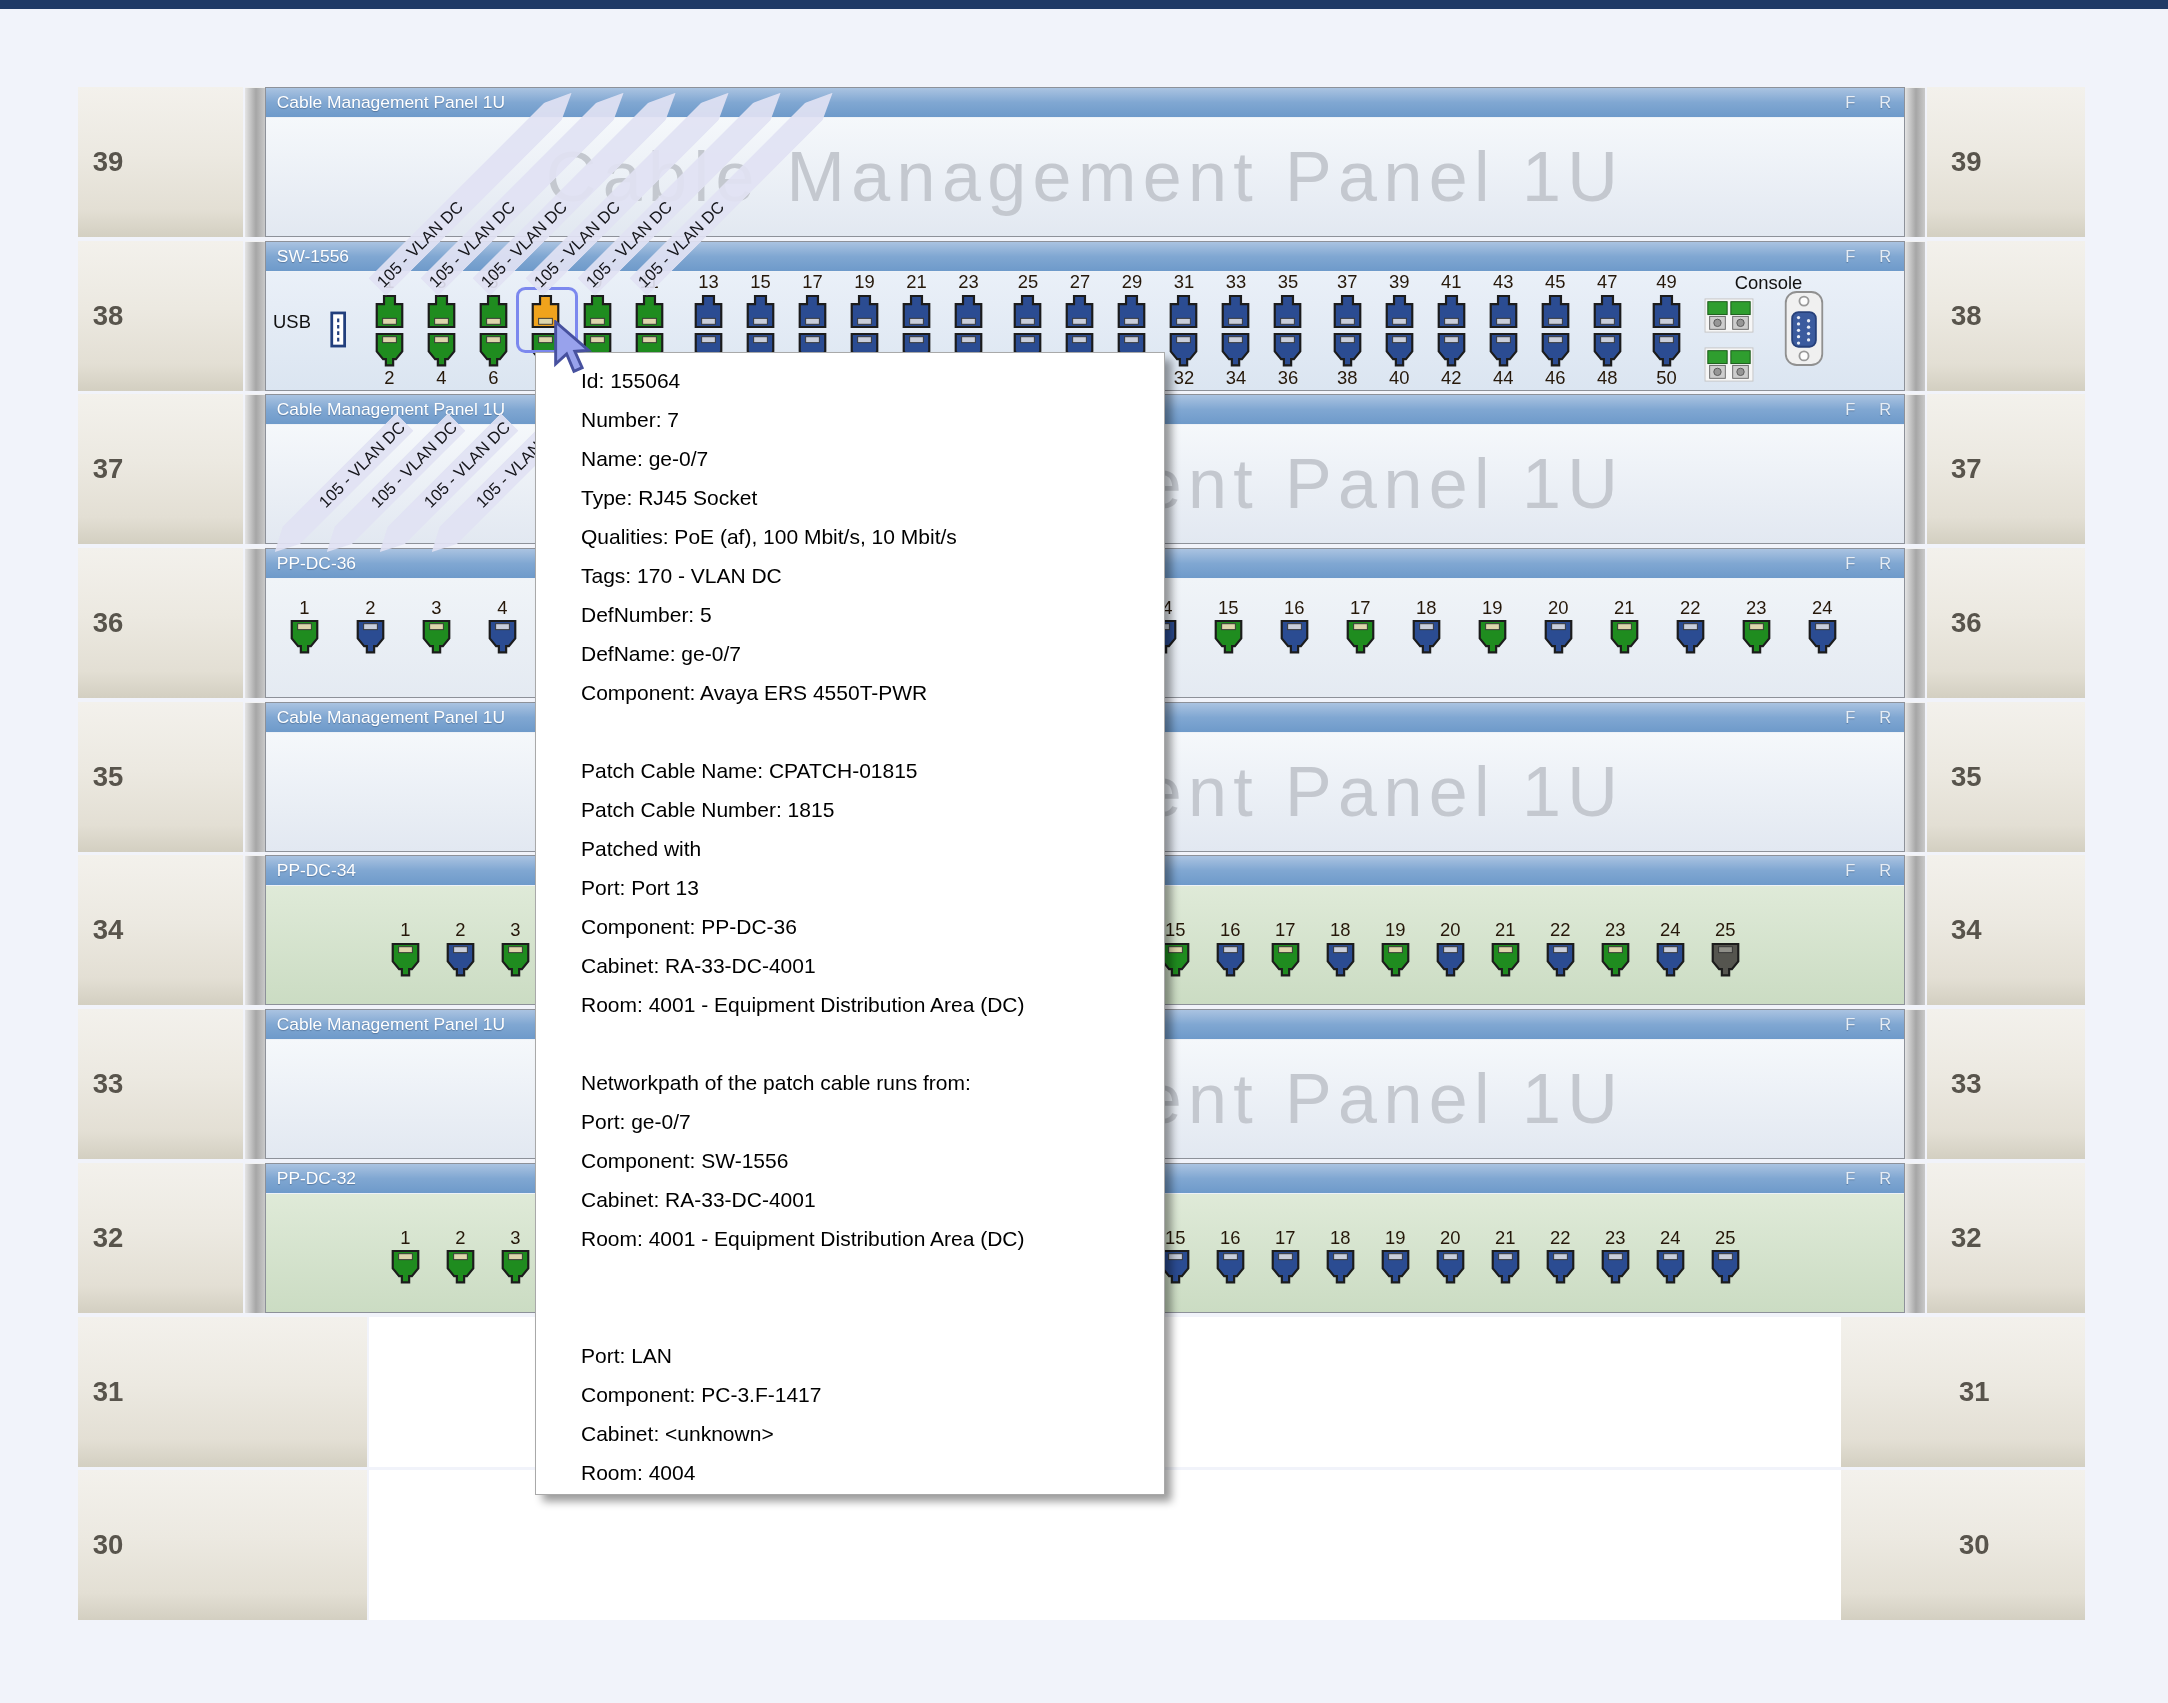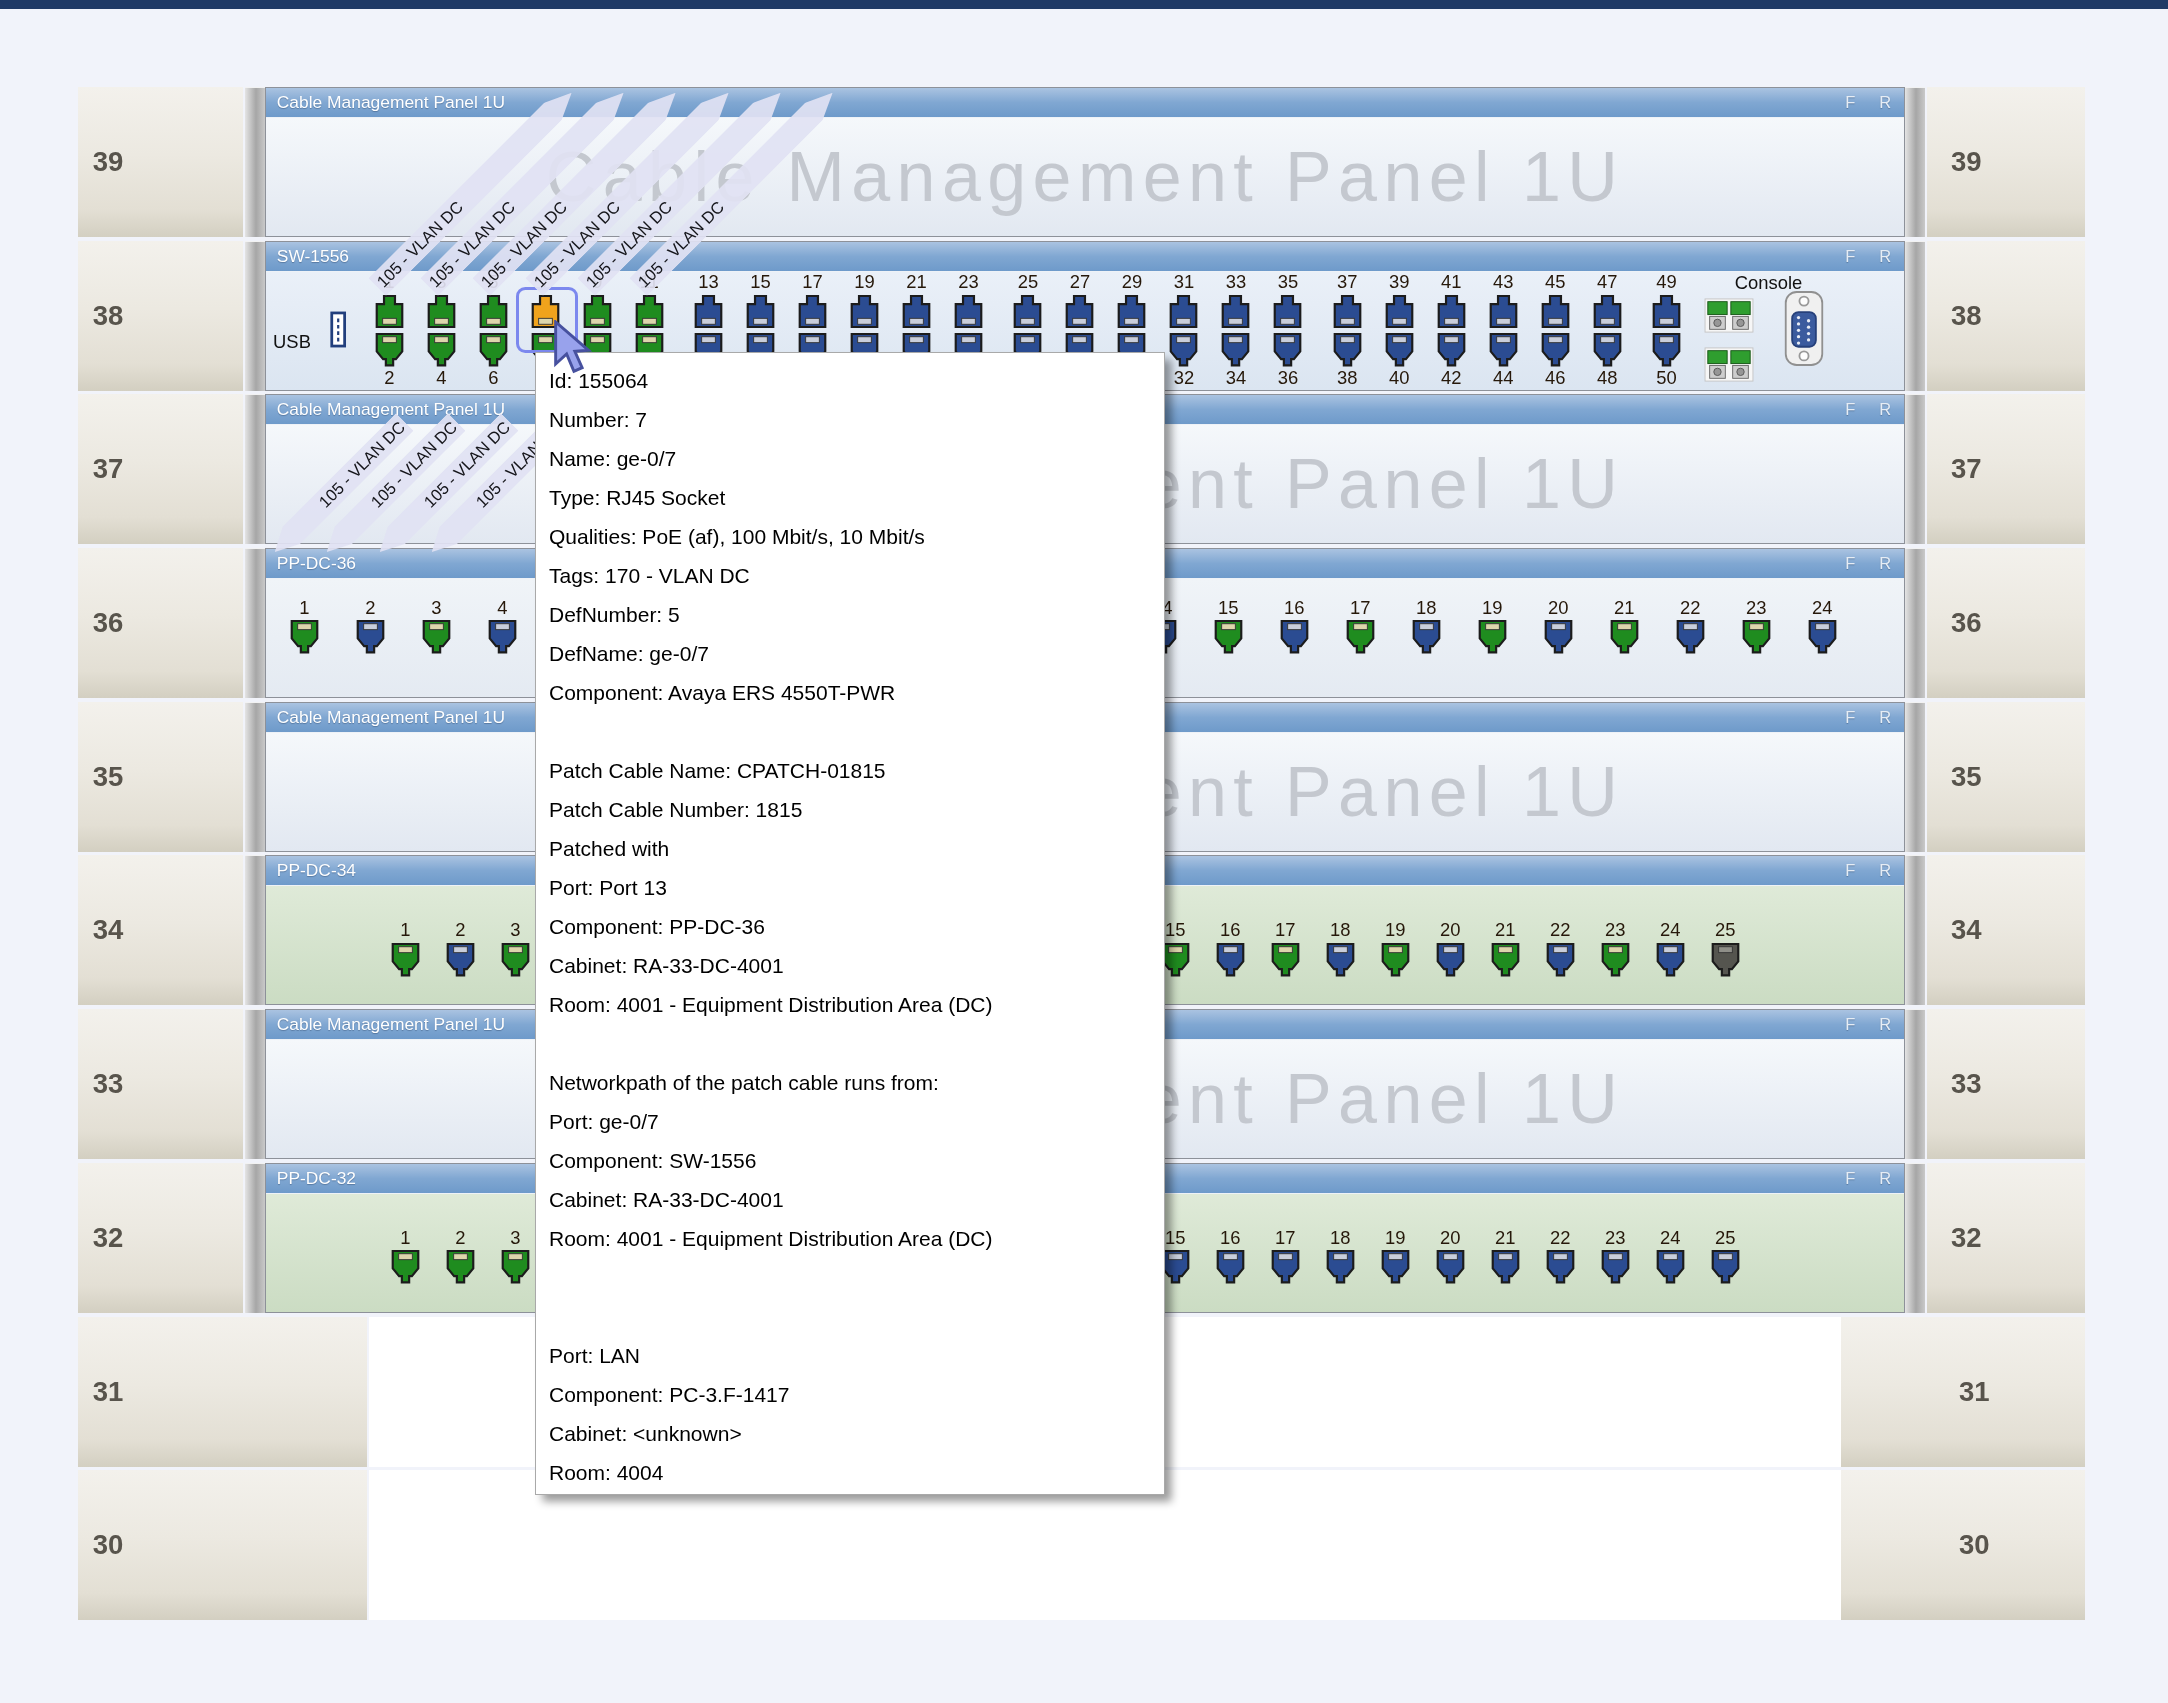--- a/index.html
+++ b/index.html
@@ -28,21 +28,21 @@
               justify-content:space-between; padding:0 13px 0 11px; text-shadow:0 0.9px 0.9px rgba(30,50,80,.35); }
   .fr { display:flex; gap:24px; font-size:16.5px; color:#e6edf5; }
   .body { flex:1; position:relative; overflow:hidden; }
   .body.cable       { background:linear-gradient(180deg,#f5f8fb,#e2e8f1); }
   .body.switchbody  { background:linear-gradient(180deg,#eaf0f8,#dbe5f1); overflow:visible; }
   .body.blue-panel  { background:linear-gradient(180deg,#f0f4f8,#e4eaf2); }
   .body.green-panel { background:linear-gradient(180deg,#dfead8,#cbdcc3); }
   .watermark { position:absolute; inset:0; display:flex; align-items:center; justify-content:center;
                font-size:70px; letter-spacing:6.4px; color:#c4c8cf; white-space:nowrap; font-weight:400; }
 
-  .usb-block { position:absolute; left:7.3px; top:39px; display:flex; align-items:flex-end; gap:18px; font-size:18.4px; color:#111; }
+  .usb-block { position:absolute; left:7.3px; top:39px; display:flex; align-items:flex-start; gap:18px; font-size:18.4px; color:#111; }
   .switch-ports { position:absolute; left:107px; top:1.8px; display:flex; gap:19px; }
   .pcol  { width:33px; display:flex; flex-direction:column; align-items:center; gap:0.9px; }
   .pcol.groupgap { margin-left:7.3px; }
   .ppcol { width:31px; display:flex; flex-direction:column; align-items:center; gap:0.9px; }
   .pnum { font-size:18.4px; line-height:18.4px; height:18.4px; color:#26180a; }
   .portwrap { width:31px; height:37px; }
   .pp-ports { position:absolute; display:flex; }
 
   .console-label { position:absolute; left:1469px; top:0px; font-size:18.4px; color:#111; }
   .duplex1 { position:absolute; left:1438px; top:26px; }
@@ -57,21 +57,21 @@
   .tag.down { transform:rotate(-45deg); transform-origin:100% 0; width:184px; text-align:right; padding-right:3.7px;
               clip-path:polygon(24px 0,184px 0,184px 100%,24px 100%,0 50%); }
 
   .selectbox { position:absolute; left:516px; top:287px; width:62px; height:66px;
                border:3.7px solid #7c88ee; border-radius:9.2px; z-index:6; }
   .cursor { position:absolute; left:552px; top:320px; z-index:60; }
 
   .tooltip { position:absolute; left:535px; top:352px; width:630px; background:#fff;
              border:0.9px solid #a9a9a9; box-shadow:7.3px 7.3px 8.3px rgba(0,0,0,.4); z-index:50;
              padding:8.3px 9.2px 1.8px 13px; font-size:21px; color:#000; }
-  .tooltip div { height:39px; line-height:39px; white-space:nowrap; }
+  .tooltip div { height:39px; line-height:39px; white-space:nowrap;margin-left:32px; }
 </style>
 </head>
 <body>
 
 <div class="page">
   <div class="topstrip" style="background: rgb(32, 58, 102);"></div>
   <div id="rack">
       <div class="row">
         <div class="numcell left">39</div>
         <div class="rail"></div>

